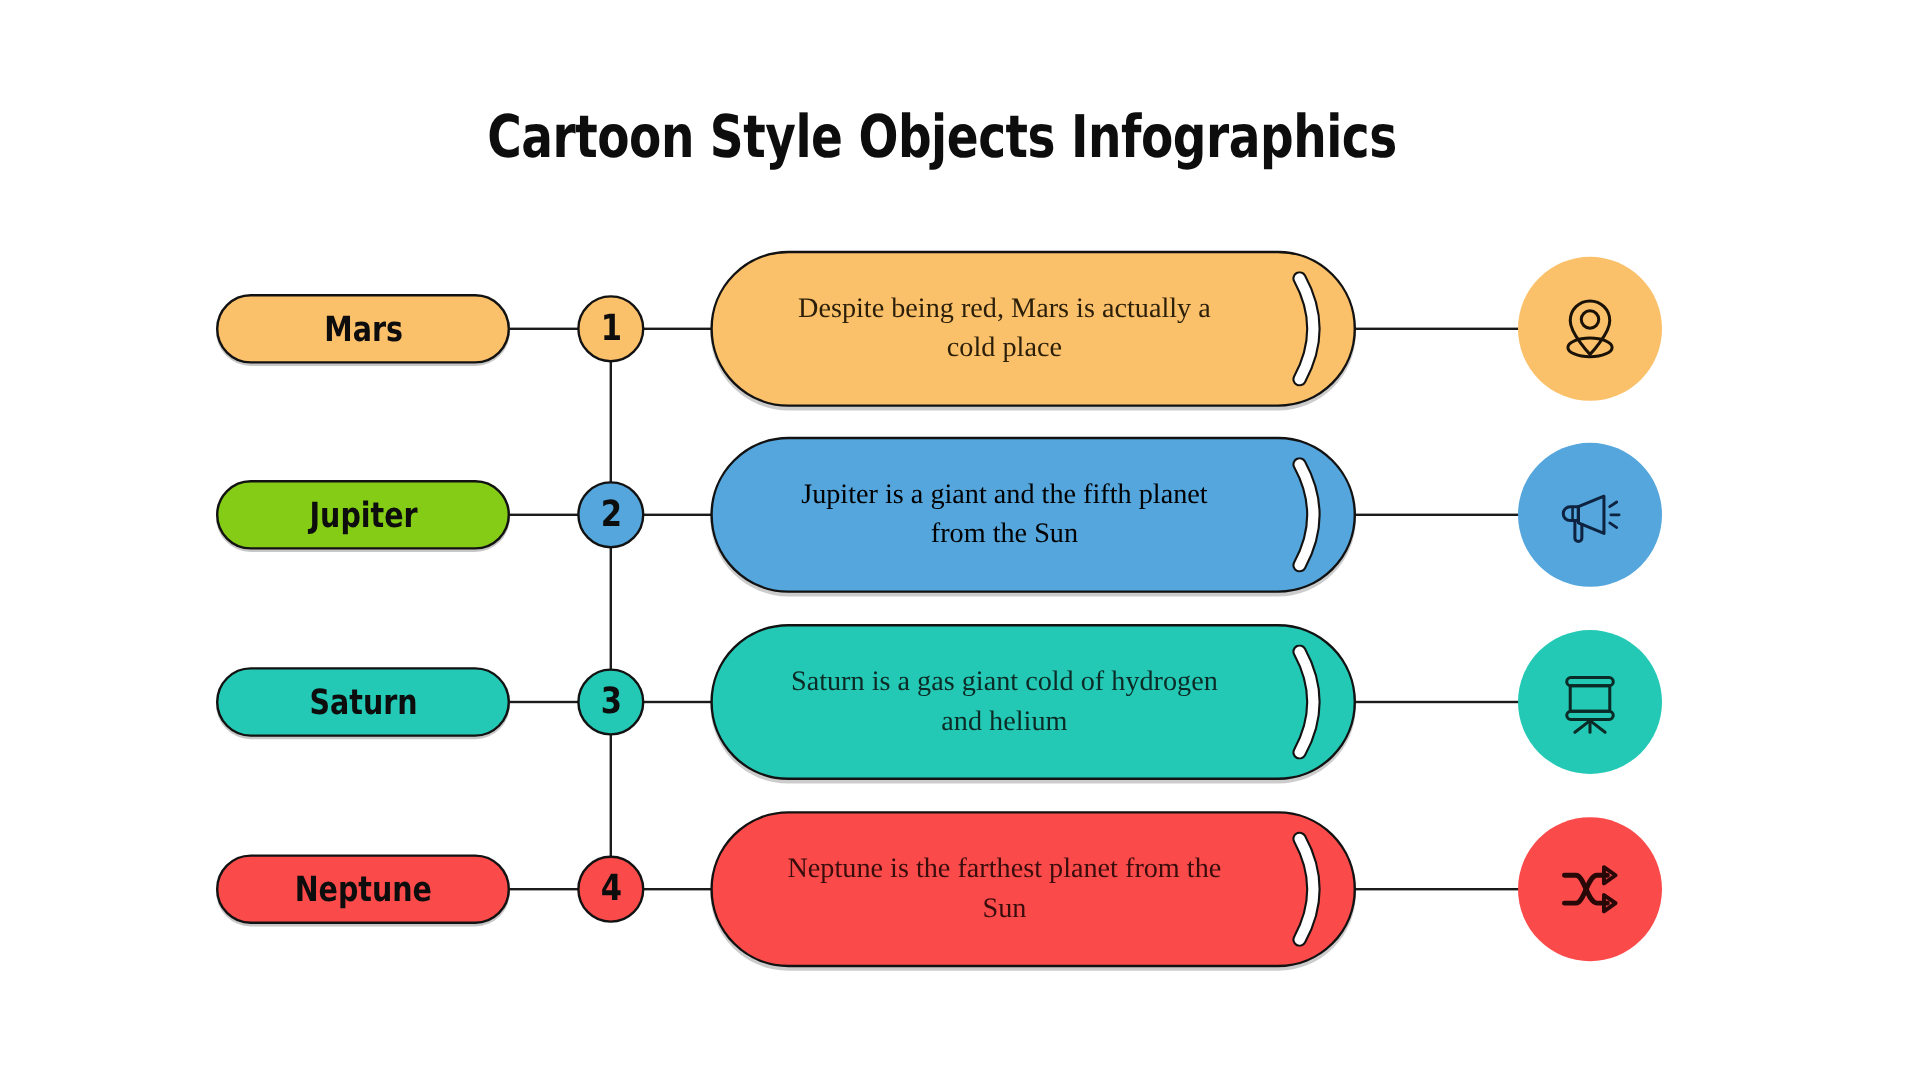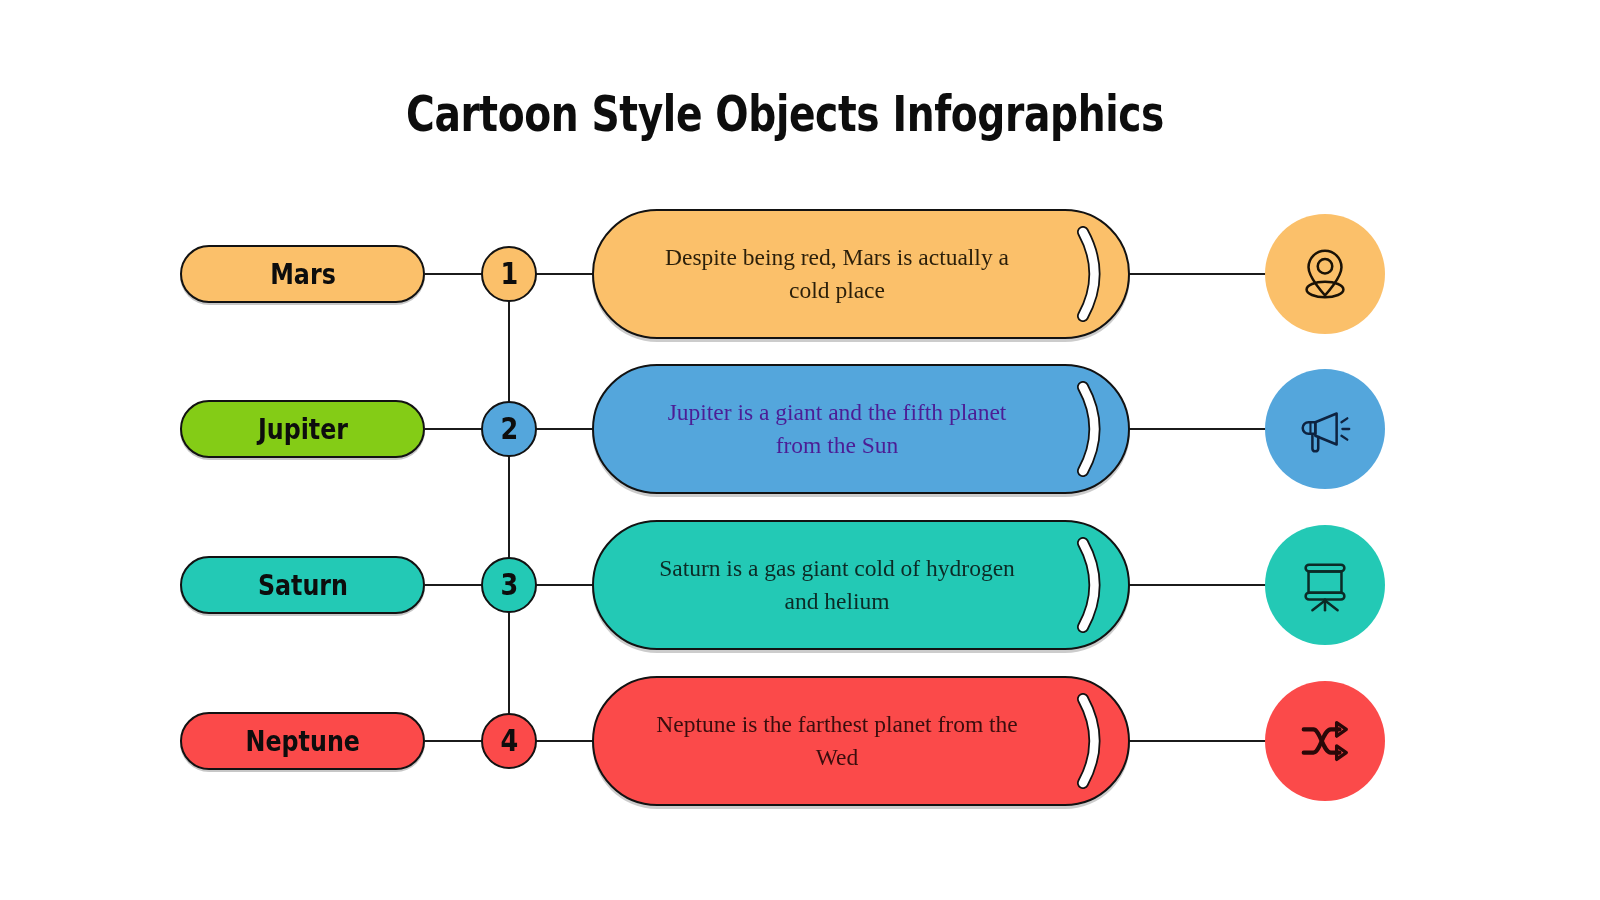--- a/index.html
+++ b/index.html
@@ -207,21 +207,21 @@
 
     <div class="name-pill" style="background:#84cc16;">
       <span>Jupiter</span>
     </div>
 
     <div class="num-circle" style="background:#54A6DC;">
       <span>2</span>
     </div>
 
     <div class="content-pill" style="background:#54A6DC;">
-      <p style="color:#4c1d95;">Jupiter is a giant and the fifth planet from the Sun</p>
+      <p style="color:#000000;">Jupiter is a giant and the fifth planet from the Sun</p>
       <svg class="crescent" viewBox="0 0 34 96">
         <path d="M7 6 Q30 48 7 90" fill="none" stroke="#121212" stroke-width="12" stroke-linecap="round"></path>
         <path d="M7 6 Q30 48 7 90" fill="none" stroke="#FFFFFF" stroke-width="8.5" stroke-linecap="round"></path>
       </svg>
     </div>
 
     <div class="icon-circle" style="background:#54A6DC;">
       <svg width="62" height="62" viewBox="0 0 64 64">
         <path d="M44 16 L44 48 L22 39 L22 25 Z" fill="none" stroke="#0E2340" stroke-width="2.6" stroke-linejoin="round"></path>
         <path d="M22 25 L15 25 C11.7 25 9 27.7 9 31 C9 34.3 11.7 37 15 37 L22 37 Z" fill="none" stroke="#0E2340" stroke-width="2.6" stroke-linejoin="round"></path>
@@ -274,21 +274,21 @@
 
     <div class="name-pill" style="background:#FB4A4A;text-align:center;">
       <span>Neptune</span>
     </div>
 
     <div class="num-circle" style="background:#FB4A4A;">
       <span>4</span>
     </div>
 
     <div class="content-pill" style="background:#FB4A4A;">
-      <p style="color:#3A0D0D;">Neptune is the farthest planet from the Wed</p>
+      <p style="color:#3A0D0D;">Neptune is the farthest planet from the Sun</p>
       <svg class="crescent" viewBox="0 0 34 96">
         <path d="M7 6 Q30 48 7 90" fill="none" stroke="#121212" stroke-width="12" stroke-linecap="round"></path>
         <path d="M7 6 Q30 48 7 90" fill="none" stroke="#FFFFFF" stroke-width="8.5" stroke-linecap="round"></path>
       </svg>
     </div>
 
     <div class="icon-circle" style="background:#FB4A4A;">
       <svg width="62" height="62" viewBox="0 0 64 64">
         <path d="M10 20 L20 20 C27 20 30 44 38 44 L47 44" fill="none" stroke="#290808" stroke-width="4.2" stroke-linecap="round" stroke-linejoin="round"></path>
         <path d="M10 44 L20 44 C27 44 30 20 38 20 L47 20" fill="none" stroke="#290808" stroke-width="4.2" stroke-linecap="round" stroke-linejoin="round"></path>

